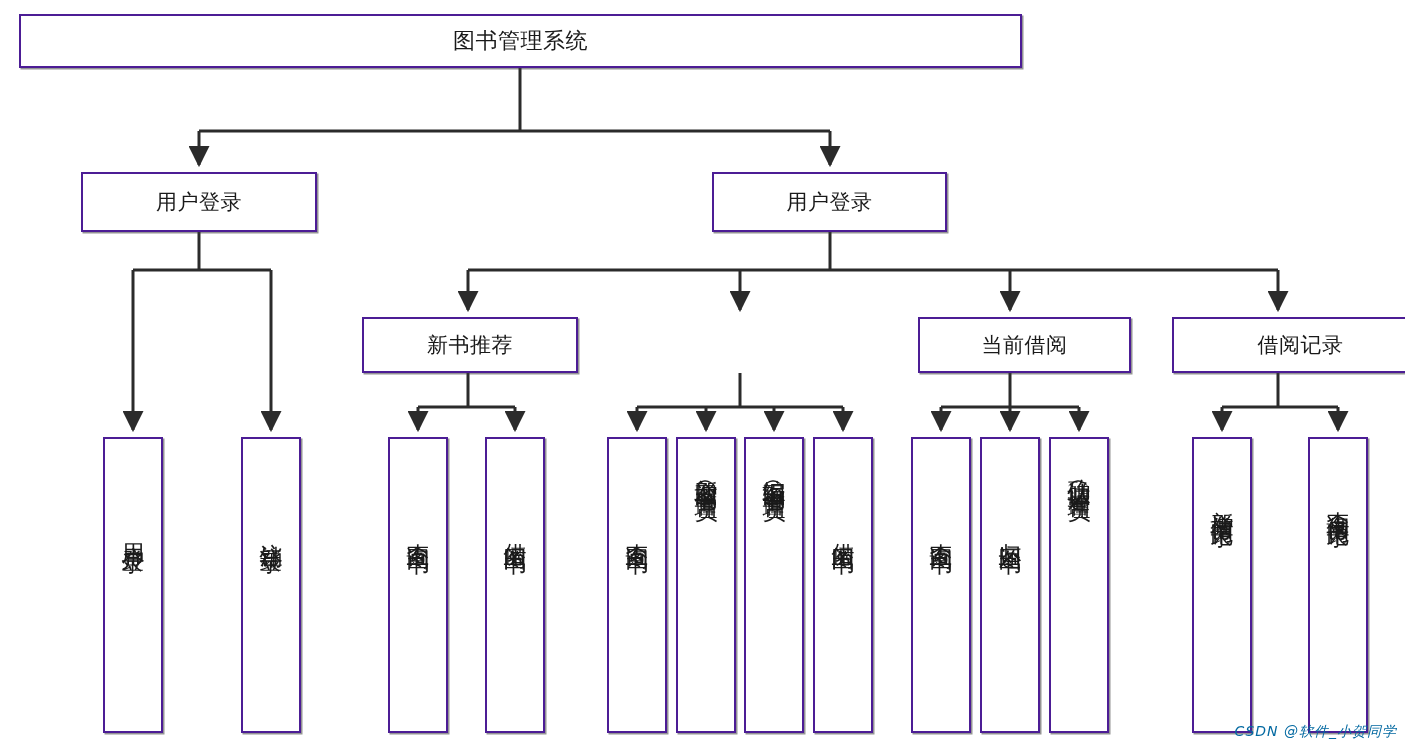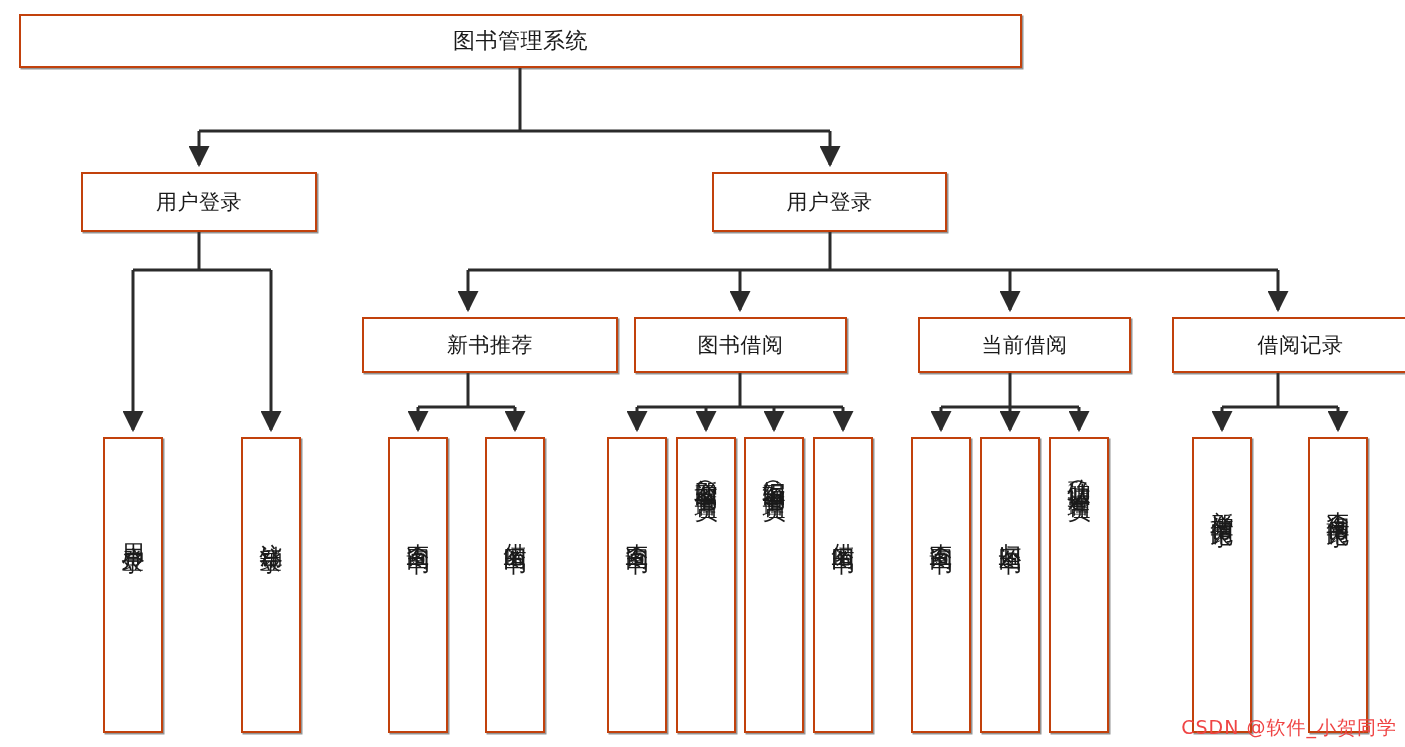--- a/index.html
+++ b/index.html
@@ -23,21 +23,21 @@
     left: 0;
     top: 0;
     width: 1405px;
     height: 747px;
     pointer-events: none;
   }
   .node {
     position: absolute;
     box-sizing: border-box;
     background: #ffffff;
-    border: 2px solid #c2410c;
+    border: 2px solid #4c1d95;
     display: flex;
     align-items: center;
     justify-content: center;
     box-shadow: 1.5px 1.5px 0 rgba(60,60,60,0.55);
     z-index: 2;
   }
   .node-label {
     color: #1a1a1a;
     line-height: 1.18;
     text-align: center;
@@ -68,25 +68,26 @@
   .node.vertical.high .node-label {
     margin-top: 14px;
   }
   .node.vertical.midlow .node-label {
     margin-top: 46px;
   }
   #watermark {
     position: absolute;
     right: 8px;
     bottom: 6px;
-    font-size: 19px;
-    color: #ef4444;
+    font-size: 14px;
+    color: #0369a1;
     letter-spacing: 1px;
     z-index: 5;
     white-space: nowrap;
+    font-style: italic;
   }
 </style>
 </head>
 <body>
 
 <div id="diagram-canvas">
 
   <svg id="edge-layer" viewBox="0 0 1405 747" xmlns="http://www.w3.org/2000/svg">
     <defs>
       <marker id="arrow" viewBox="0 0 10 10" refX="9" refY="5" markerWidth="7" markerHeight="7" orient="auto-start-reverse">
@@ -141,25 +142,22 @@
     <span class="node-label">图书管理系统</span>
   </div>
 
   <div class="node horizontal" style="left:81px; top:172px; width:236px; height:60px;">
     <span class="node-label">用户登录</span>
   </div>
   <div class="node horizontal" style="left:712px; top:172px; width:235px; height:60px;">
     <span class="node-label">用户登录</span>
   </div>
 
-  <div class="node horizontal" style="left:362px; top:317px; width:256px; height:56px;">
+  <div class="node horizontal" style="left:362px; top:317px; width:216px; height:56px;">
     <span class="node-label">新书推荐</span>
-  </div>
-  <div class="node horizontal" style="left:634px; top:317px; width:213px; height:56px;">
-    <span class="node-label">图书借阅</span>
   </div>
   <div class="node horizontal" style="left:903px; top:317px; width:213px; height:56px;margin-left:15px;">
     <span class="node-label">当前借阅</span>
   </div>
   <div class="node horizontal" style="left:1172px; top:317px; width:257px; height:56px;">
     <span class="node-label">借阅记录</span>
   </div>
 
   <div class="node vertical mid" style="left:103px; top:437px; width:60px; height:296px;">
     <span class="node-label">用户登录</span>

